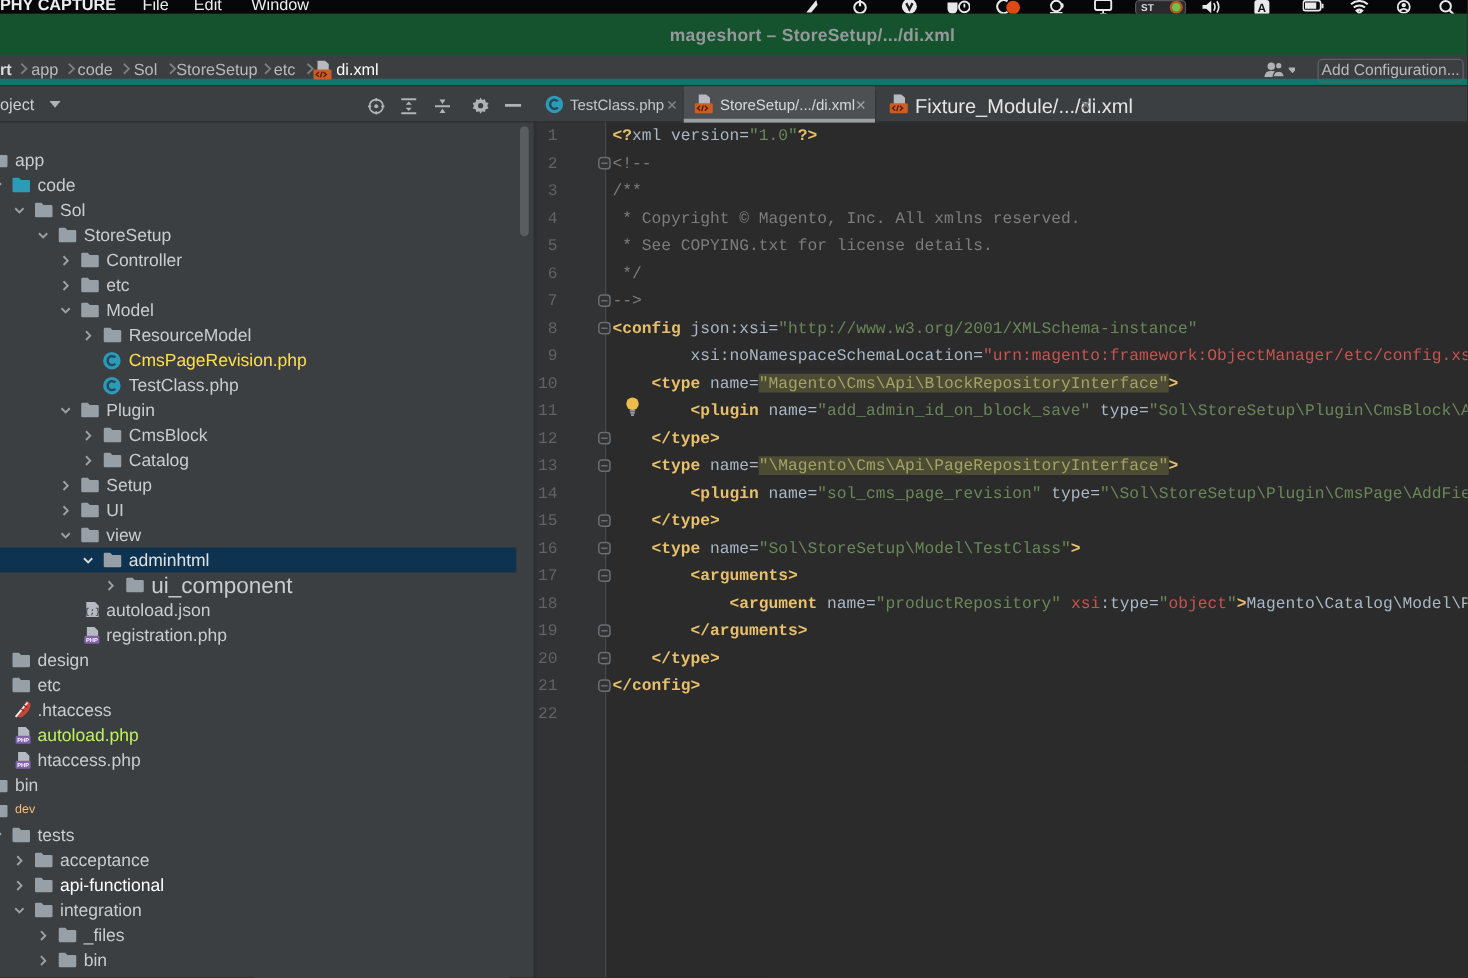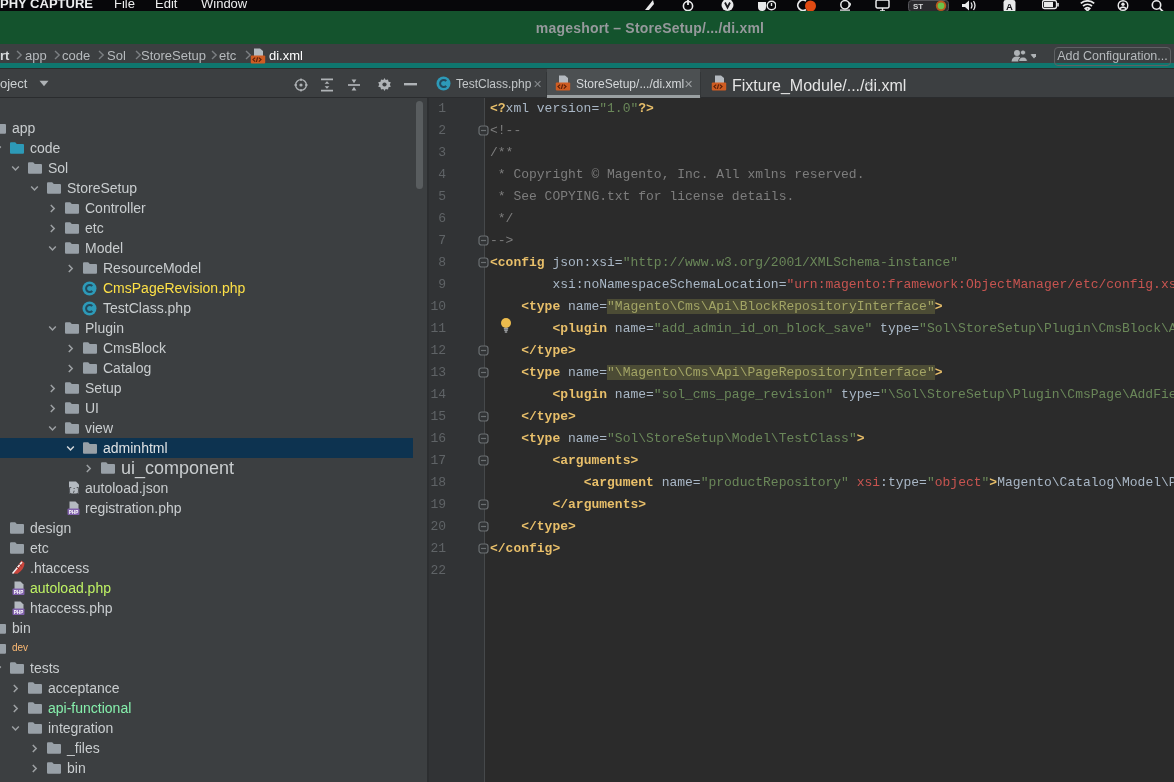--- a/index.html
+++ b/index.html
@@ -507,21 +507,21 @@
 <div class="abs" style="left:10px;top:605px">
       <svg width="11" height="11" viewBox="0 0 11 11">
         <path d="M3.8 2 L7.2 5.5 L3.8 9" stroke="#9da1a4" stroke-width="1.5" fill="none"></path>
       </svg>
     </div>
 <div class="abs" style="left:27px;top:603px">
       <svg width="16" height="14" viewBox="0 0 16 14">
         <path d="M1 2.2 Q1 1.2 2 1.2 h4.2 l1.6 1.8 h6.2 q1 0 1 1 v7.8 q0 1 -1 1 H2 q-1 0 -1 -1 z" fill="#98a0a7"></path>
       </svg>
     </div>
-<div class="abs" style="left:48px;top:600px;height:20px;line-height:20px;font-size:14px;color:#86efac">api-functional</div>
+<div class="abs" style="left:48px;top:600px;height:20px;line-height:20px;font-size:14px;color:#ffffff">api-functional</div>
 <div class="abs" style="left:10px;top:625px">
       <svg width="11" height="11" viewBox="0 0 11 11">
         <path d="M2.2 3.6 L5.5 7 L8.8 3.6" stroke="#9da1a4" stroke-width="1.5" fill="none"></path>
       </svg>
     </div>
 <div class="abs" style="left:27px;top:623px">
       <svg width="16" height="14" viewBox="0 0 16 14">
         <path d="M1 2.2 Q1 1.2 2 1.2 h4.2 l1.6 1.8 h6.2 q1 0 1 1 v7.8 q0 1 -1 1 H2 q-1 0 -1 -1 z" fill="#98a0a7"></path>
       </svg>
     </div>

